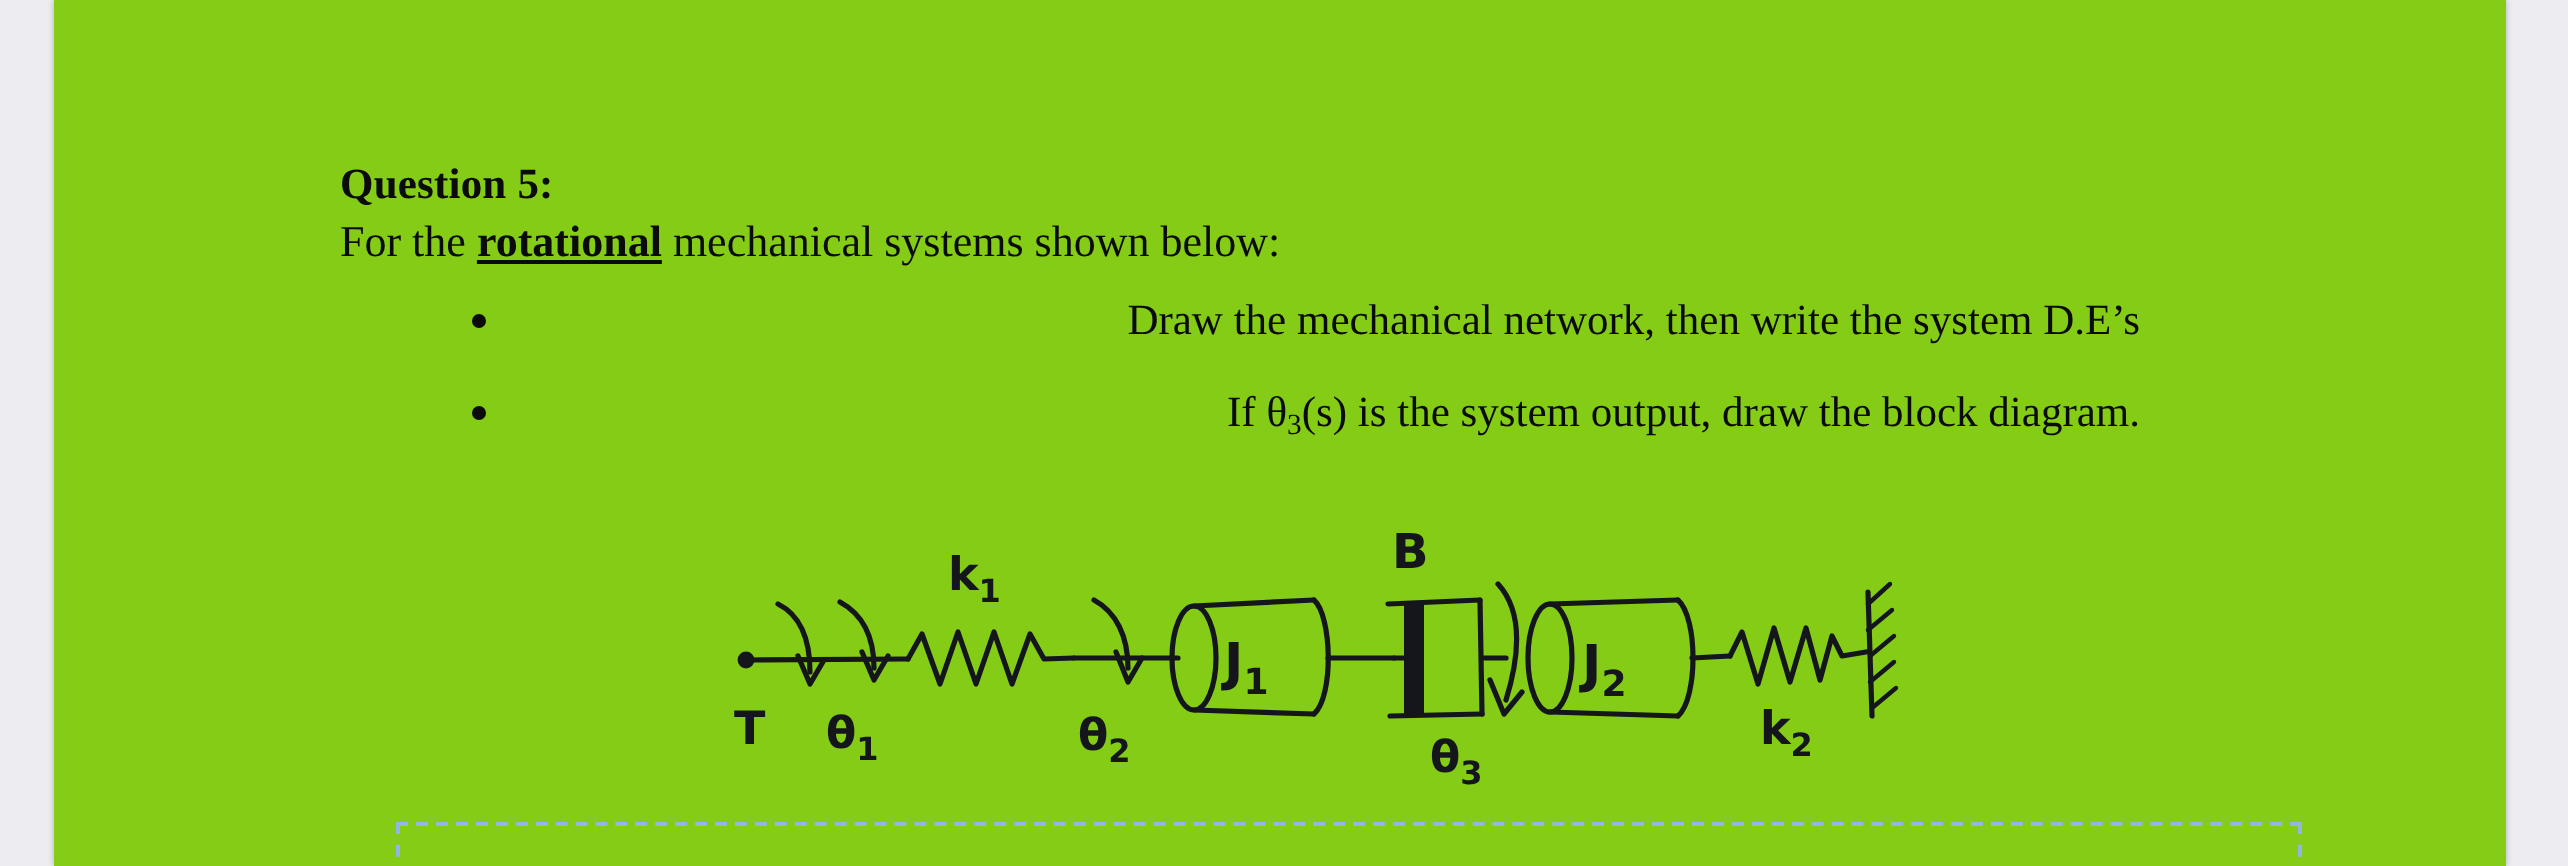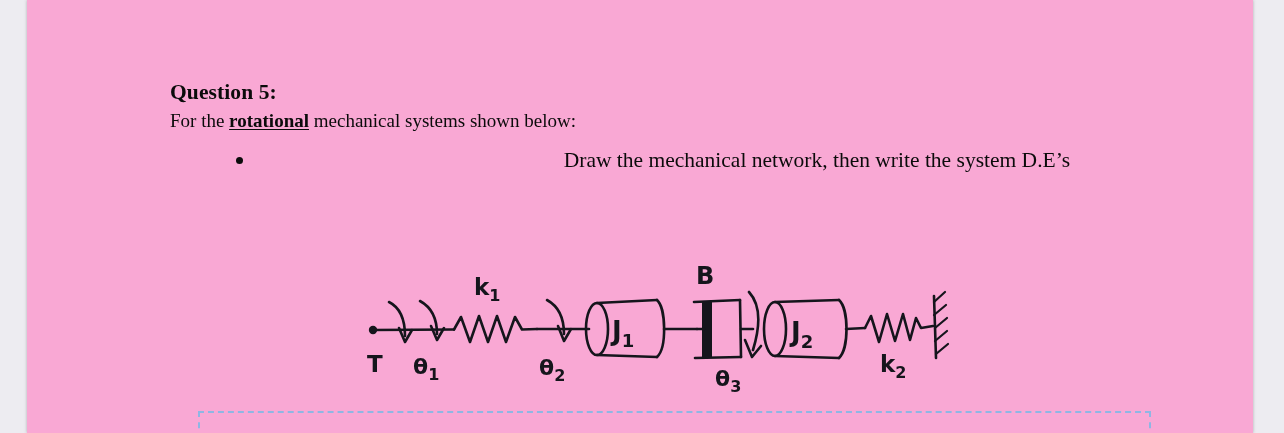--- a/index.html
+++ b/index.html
@@ -18,41 +18,41 @@
     background: #edecf1;
     overflow: hidden;
   }
   
   #page-sheet {
     position: absolute;
     left: 27px;
     top: 0;
     width: 1226px;
     height: 433px;
-    background: #f9a8d4;
+    background: #84cc16;
     box-shadow: 0 0 3px rgba(60,60,70,0.35);
   }
   
   #text-block {
     position: absolute;
     left: 143px;
     top: 78px;
     width: 900px;
   }
   .q-heading {
     font-family: "Liberation Serif", serif;
     font-weight: bold;
     font-size: 21.5px;
     line-height: 28px;
     color: #0b0b0b;
     letter-spacing: 0.1px;
   }
   .q-line {
     font-family: "Liberation Serif", serif;
-    font-size: 19px;
+    font-size: 22px;
     line-height: 29px;
     color: #0b0b0b;
     white-space: nowrap;
   }
   .q-line .em-underline {
     font-weight: bold;
     text-decoration: underline;
     text-underline-offset: 2px;
   }
   ul.q-bullets {
@@ -113,20 +113,21 @@
   <div id="page-sheet">
 
     <div id="text-block">
 
       <div class="q-heading">Question 5:</div>
 
       <div class="q-line"><span>For the </span><span class="em-underline">rotational</span><span> mechanical systems shown below:</span></div>
 
       <ul class="q-bullets">
         <li><span class="bullet-dot"></span><span>Draw the mechanical network, then write the system D.E’s</span></li>
+        <li><span class="bullet-dot"></span><span>If θ</span><sub class="var-sub">3</sub><span>(s) is the system output, draw the block diagram.</span></li>
       </ul>
     </div>
 
     <div id="diagram">
       <svg width="600" height="140" viewBox="0 0 600 140" xmlns="http://www.w3.org/2000/svg">
         <defs>
           <style>
             .ink { fill:none; stroke:#15151c; stroke-width:2.6;
                    stroke-linecap:round; stroke-linejoin:round; }
             .ink-thin { fill:none; stroke:#15151c; stroke-width:2.2;

